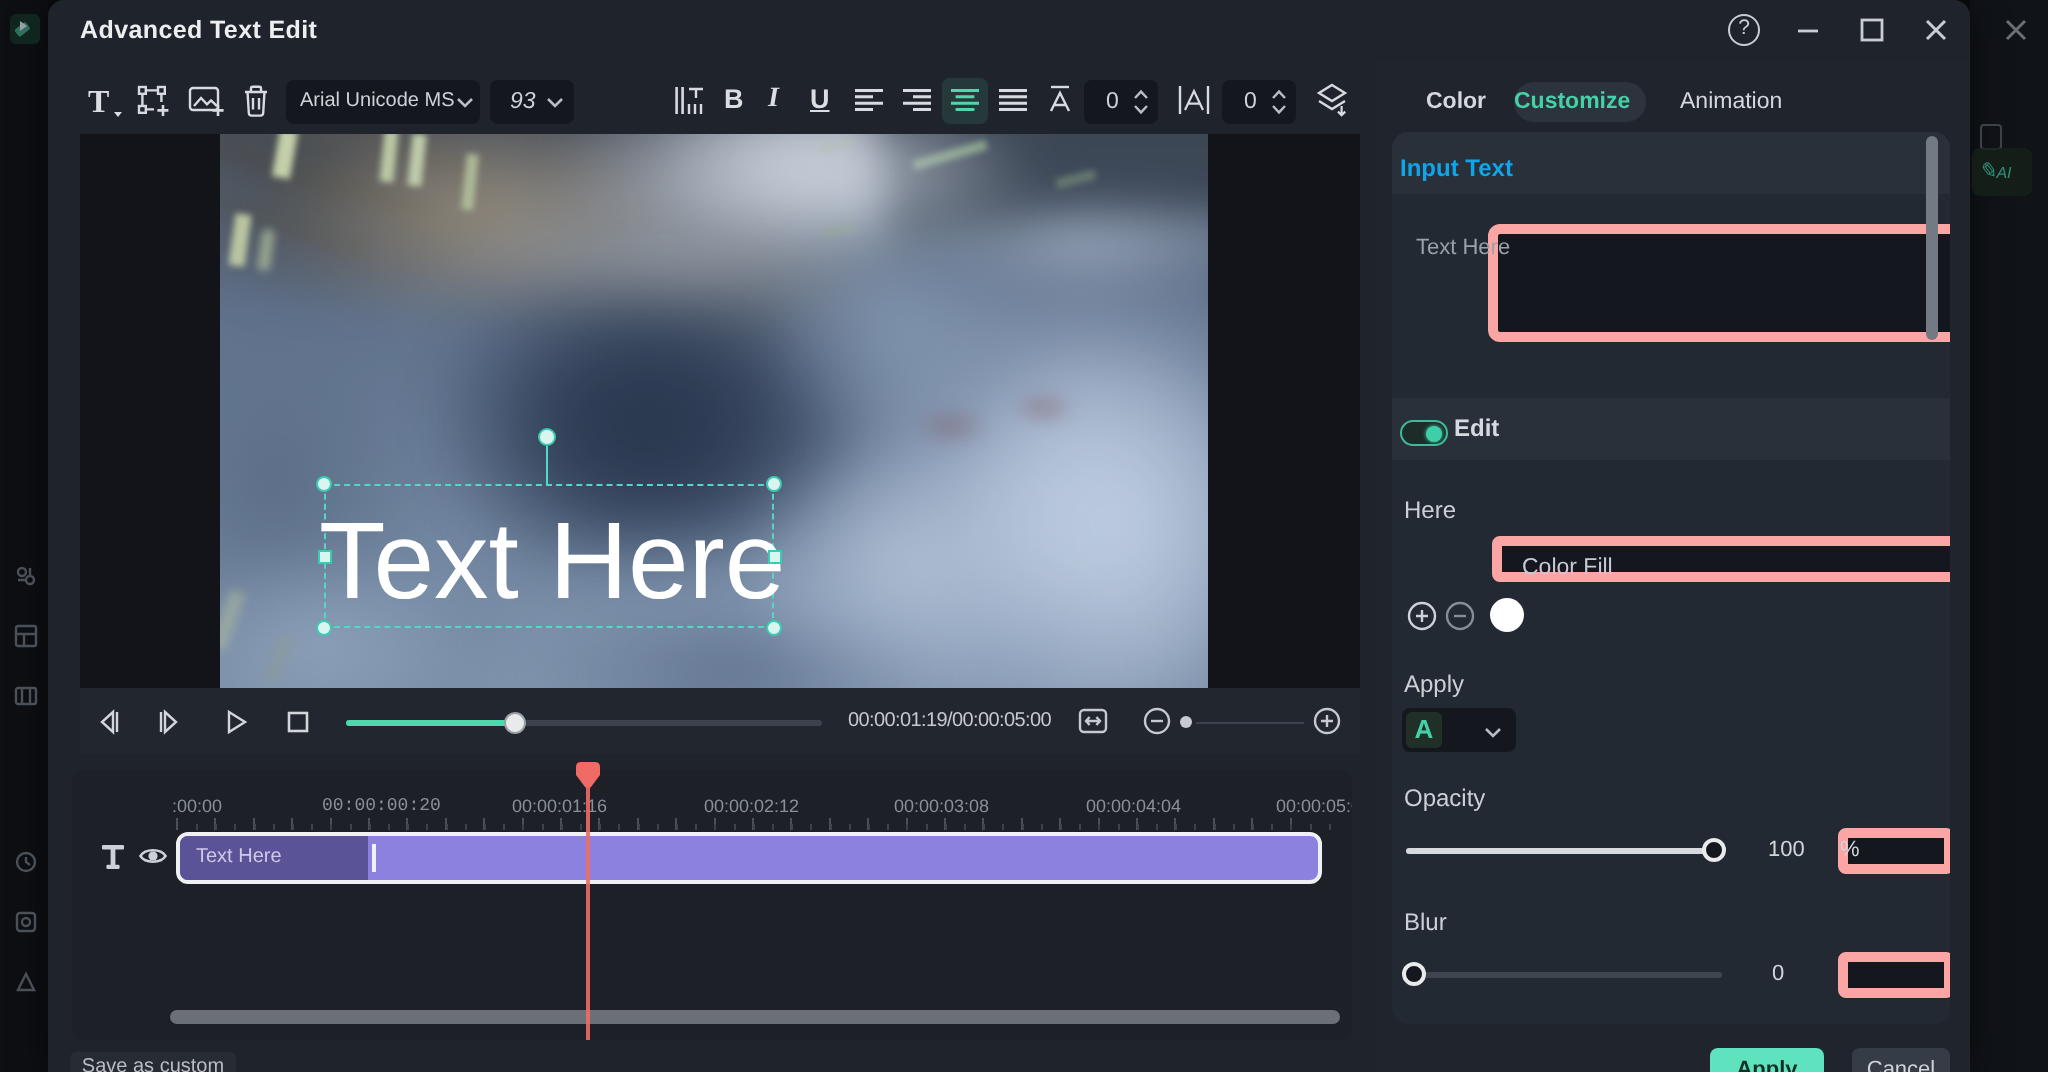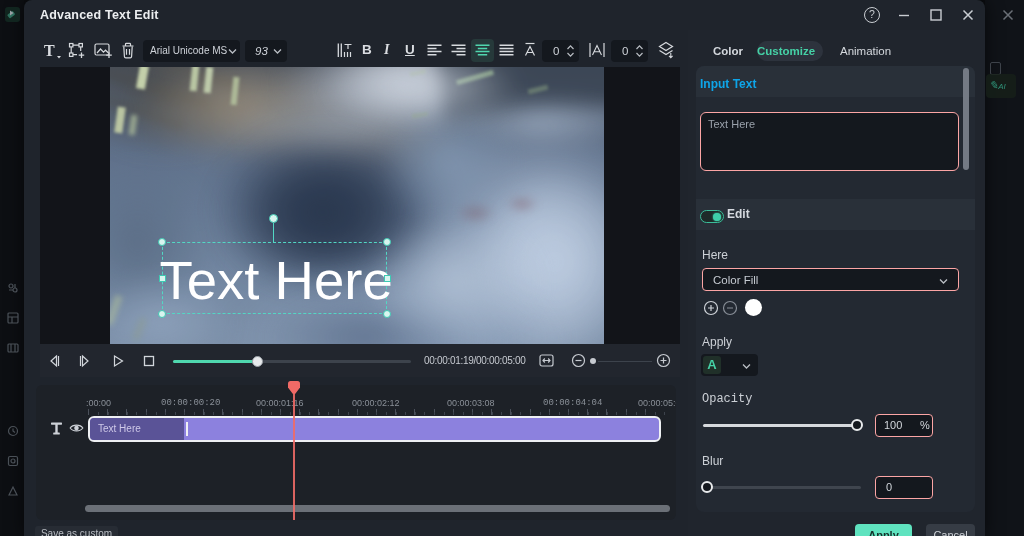--- a/index.html
+++ b/index.html
@@ -19,21 +19,21 @@
 
 #pbrow { left:16px; top:344px; width:640px; height:33px; background:#22262e; }
 
 #tlpanel { left:12px; top:385px; width:640px; height:135px; background:#1d2127; border-radius:6px; overflow:hidden; }
 .rlabel { top:13px; font-size:9px; color:#8a9098; }
 
 #rpanel { left:664px; top:30px; width:297px; height:506px; background:#20252d; }
 #rscroll { left:8px; top:36px; width:279px; height:446px; background:#232932; border-radius:8px; overflow:hidden; }
 .band { left:0; width:279px; height:34px; background:#293039; }
 .lbl { font-size:12px; color:#ccd0d6; }
-.inputbox { background:#14181e; border:1px solid #fca5a5; border-radius:4px; }
+.inputbox { background:#14181e; border:5px solid #fca5a5; border-radius:4px;margin-left:44px; }
 .hnd { width:8px; height:8px; border-radius:50%; background:#d8f5ef; border:1.5px solid #3ec9b2; }
 .habig { width:9px; height:9px; }
 .hsq { width:7px; height:7px; background:#d8f5ef; border:1.5px solid #3ec9b2; }
 .tick { position:absolute; top:24px; height:6px; width:575px; background-image:repeating-linear-gradient(to right,#4a505a 0 1px,transparent 1px 19.2px); }
 .tick2 { position:absolute; top:27px; height:3px; width:575px; background-image:repeating-linear-gradient(to right,#3d434c 0 1px,transparent 1px 9.6px); }
 </style>
 </head>
 <body>
 <div id="stage">
   <div id="sidebar" class="abs"></div>
@@ -216,21 +216,21 @@
           <path d="M4.5 7.5 H10.5 M7.5 4.5 V10.5"></path>
         </svg>
     </div>
 
     <div id="tlpanel" class="abs">
       <div class="rlabel abs" style="left:50px;">:00:00</div>
       <div class="rlabel abs" style="left:125px;font-family:Liberation Mono, monospace;">00:00:00:20</div>
       <div class="rlabel abs" style="left:220px;">00:00:01:16</div>
       <div class="rlabel abs" style="left:316px;">00:00:02:12</div>
       <div class="rlabel abs" style="left:411px;">00:00:03:08</div>
-      <div class="rlabel abs" style="left:507px;font-family:Liberation Mono, monospace;">00:00:04:04</div>
+      <div class="rlabel abs" style="left:507px;">00:00:04:04</div>
       <div class="rlabel abs" style="left:602px;">00:00:05:00</div>
       <div class="tick" style="left:52px;"></div>
       <div class="tick2" style="left:61.6px;"></div>
       <svg class="abs" style="left:14px;top:37px;" width="13" height="13" viewBox="0 0 13 13" fill="#cdd1d7">
           <rect x="1" y="0.5" width="11" height="2.2" rx="0.6"></rect>
           <rect x="5.3" y="1.5" width="2.4" height="9.5"></rect>
           <rect x="3.2" y="10.4" width="6.6" height="2.1" rx="0.6"></rect>
         </svg>
       <svg class="abs" style="left:33px;top:37px;" width="15" height="12" viewBox="0 0 15 12">
           <path d="M1.2 6 C3.6 2.2 11.4 2.2 13.8 6 C11.4 9.8 3.6 9.8 1.2 6 Z" fill="none" stroke="#cdd1d7" stroke-width="1.2"></path>
@@ -277,21 +277,21 @@
             <circle cx="8" cy="8" r="6.5"></circle>
             <path d="M5 8 H11"></path>
           </svg>
         <div class="abs" style="left:49px;top:233px;width:17px;height:17px;background:#ffffff;border-radius:50%;"></div>
         <div class="abs lbl" style="left:6px;top:269px;">Apply</div>
         <div class="abs" style="left:5px;top:288px;width:57px;height:22px;background:#14181e;border-radius:4px;"></div>
         <div class="abs" style="left:7px;top:290px;width:18px;height:18px;background:#203029;border-radius:3px;font-size:13px;font-weight:bold;color:#45d1a6;text-align:center;line-height:18px;">A</div>
         <svg class="abs" style="left:46px;top:296px;" width="9" height="8" viewBox="0 0 9 8">
             <path d="M1 2.5 L4.5 6 L8 2.5" fill="none" stroke="#b9bdc3" stroke-width="1.3"></path>
           </svg>
-        <div class="abs lbl" style="left:6px;top:326px;font-family:Liberation Mono, monospace;">Opacity</div>
+        <div class="abs lbl" style="left:6px;top:326px;">Opacity</div>
         <div class="abs" style="left:7px;top:357.5px;width:158px;height:3px;background:#d6d9dd;border-radius:2px;"></div>
         <div class="abs" style="left:155px;top:353px;width:12px;height:12px;border-radius:50%;background:#14181e;border:2.5px solid #e8eaec;"></div>
         <div class="abs inputbox" style="left:179px;top:348px;width:58px;height:23px;"></div>
         <div class="abs" style="left:188px;top:353px;font-size:11px;color:#d2d6db;">100</div>
         <div class="abs" style="left:224px;top:353px;font-size:11px;color:#d2d6db;">%</div>
         <div class="abs lbl" style="left:6px;top:388px;">Blur</div>
         <div class="abs" style="left:7px;top:419.5px;width:158px;height:3px;background:#3f454e;border-radius:2px;"></div>
         <div class="abs" style="left:5px;top:415px;width:12px;height:12px;border-radius:50%;background:#14181e;border:2.5px solid #e8eaec;"></div>
         <div class="abs inputbox" style="left:179px;top:410px;width:58px;height:23px;"></div>
         <div class="abs" style="left:190px;top:415px;font-size:11px;color:#d2d6db;">0</div>

